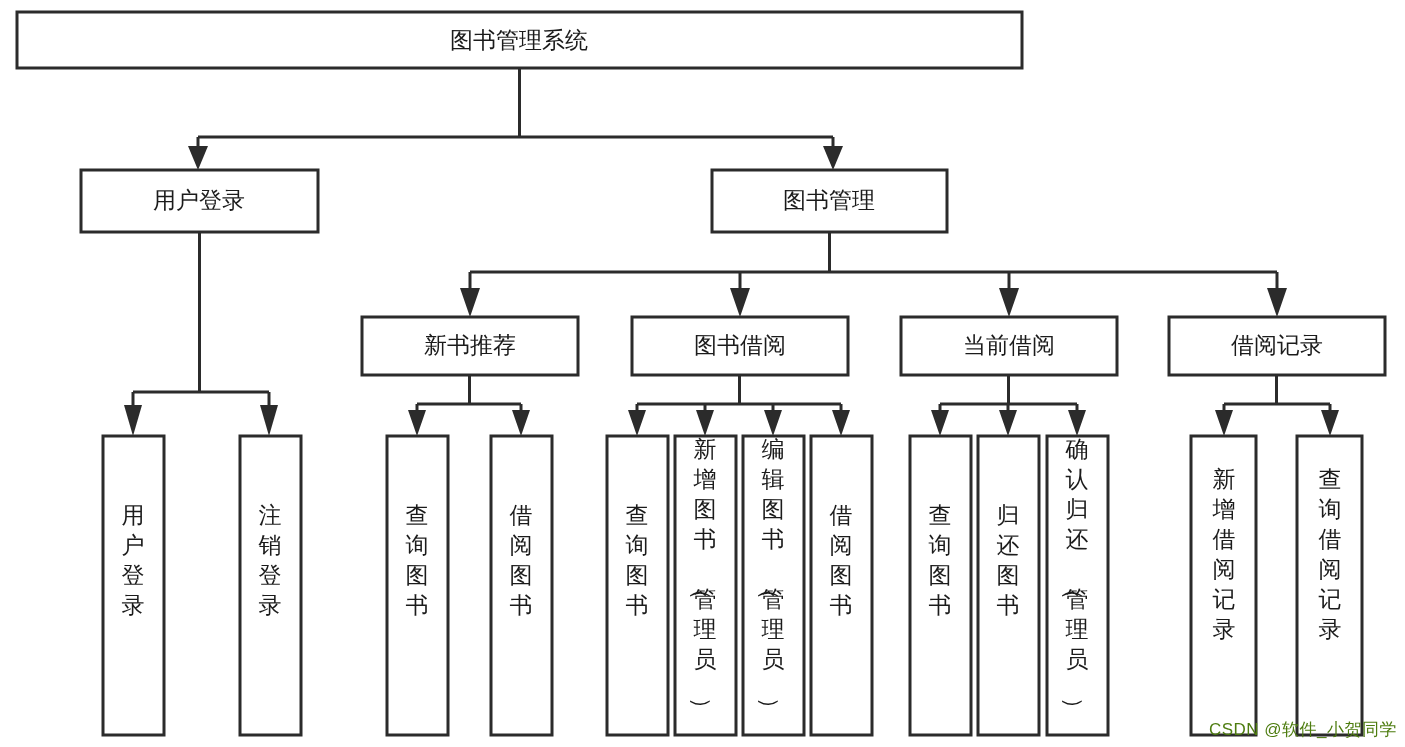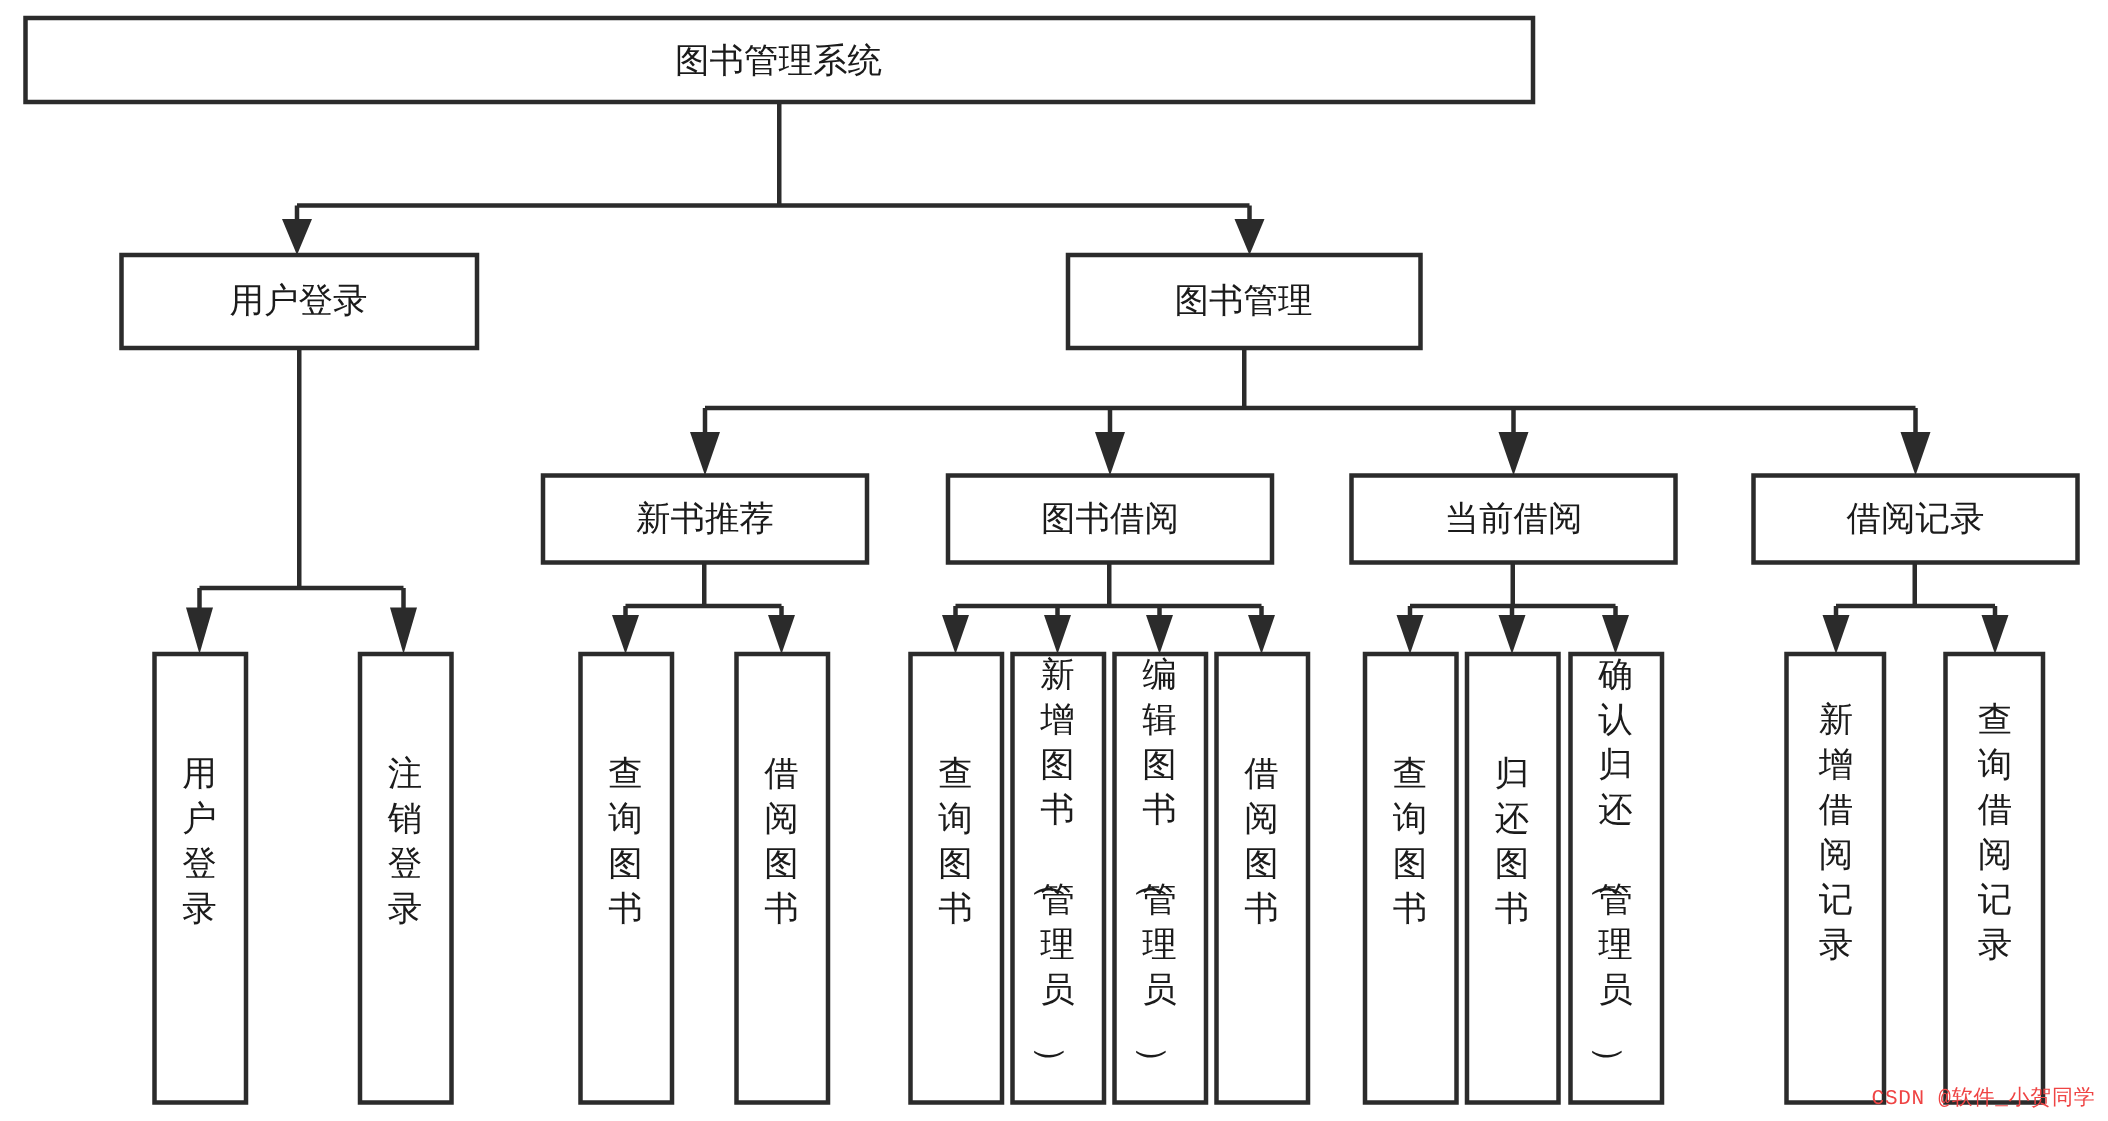--- a/index.html
+++ b/index.html
@@ -56,23 +56,23 @@
     font-family: "Liberation Sans", "DejaVu Sans", sans-serif;
     font-size: 23px;
     fill: #1b1b1b;
     text-anchor: middle;
     white-space: pre;
   }
   .watermark-text {
     position: absolute;
     right: 8px;
     bottom: 6px;
-    font-family: Liberation Mono, monospace;
-    font-size: 14px;
-    color: #ef4444;
+    font-family: Liberation Sans, sans-serif;
+    font-size: 17px;
+    color: #4d7c0f;
     letter-spacing: 0.5px;
     user-select: none;
     pointer-events: none;
     white-space: nowrap;
   }
 </style>
 </head>
 <body>
 
 <div id="diagram-root">

